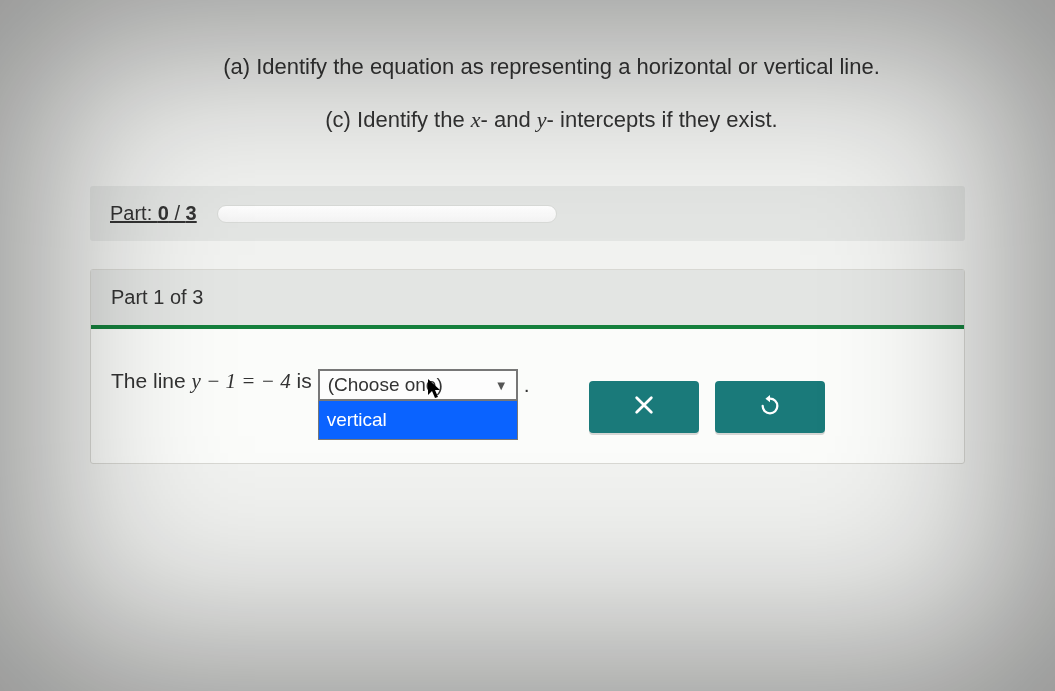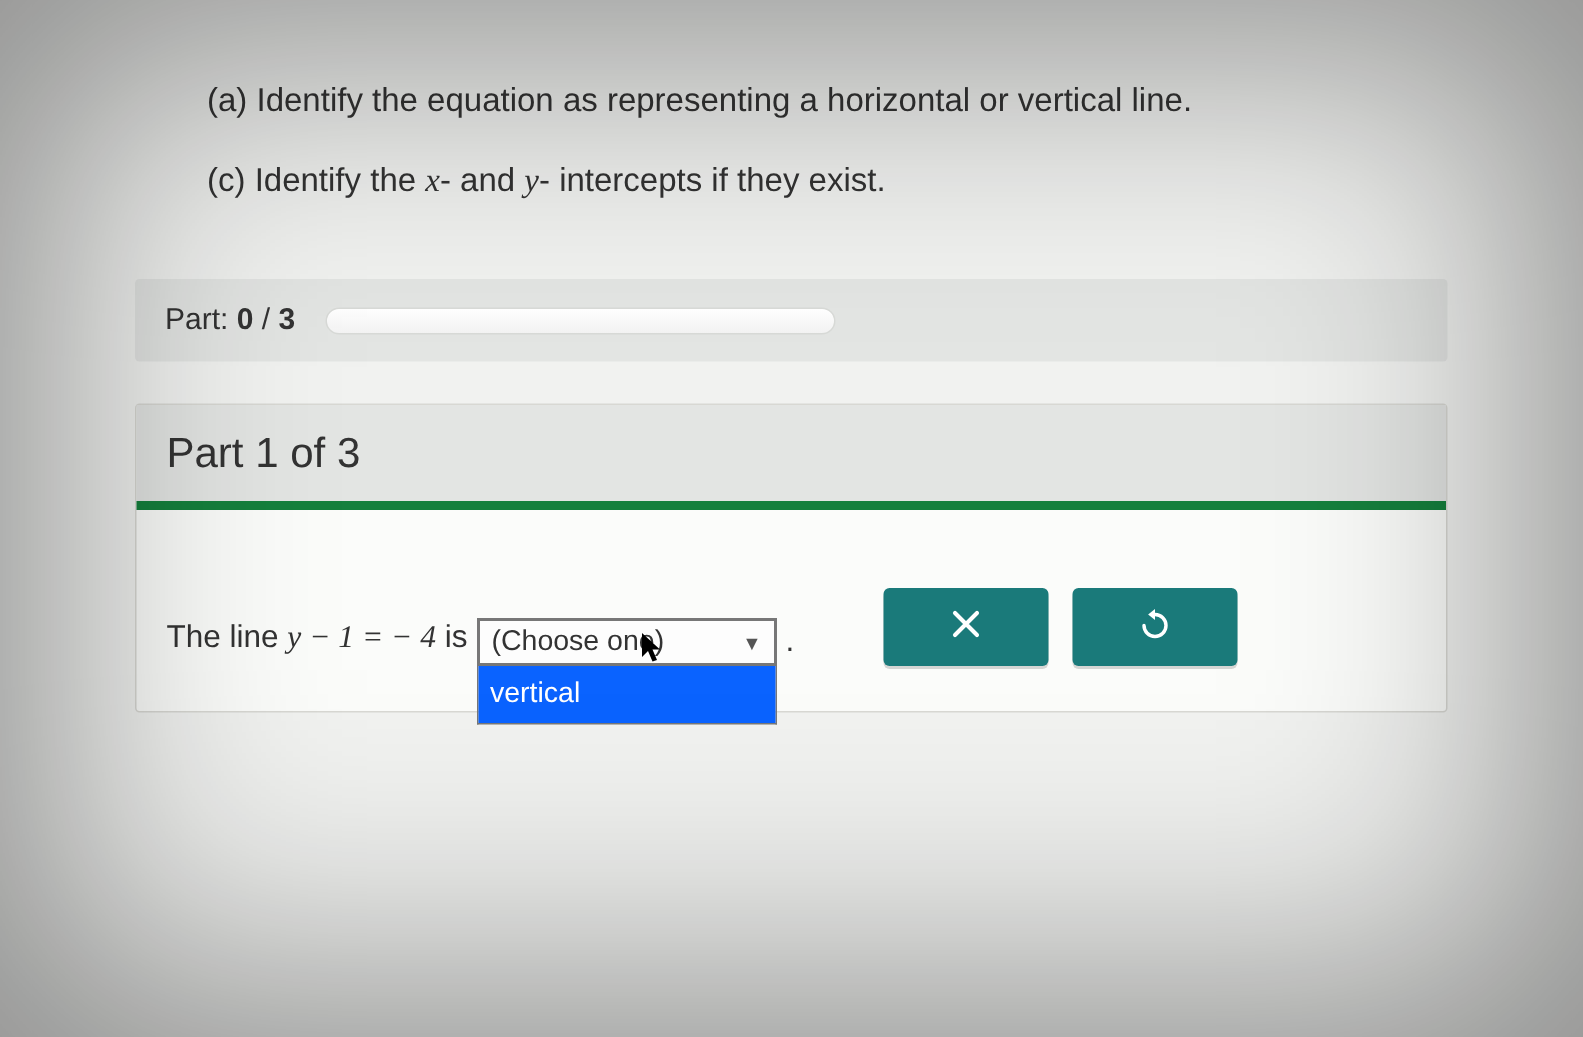--- a/index.html
+++ b/index.html
@@ -18,57 +18,59 @@
     }
     .question-intro {
       margin-bottom: 24px;
     }
     .question-intro .var { font-style: italic; font-family: 'Times New Roman', serif; }
     .sub-parts {
       padding-left: 48px;
     }
     .sub-part {
       margin-bottom: 20px;
+      text-align: center;
     }
     .sub-part .var { font-style: italic; font-family: 'Times New Roman', serif; }
     .progress-row {
       display: flex;
       align-items: center;
       height: 55px;
       background: #e3e5e3;
       margin: 0 90px;
       padding: 0 20px;
       gap: 20px;
       border-radius: 3px;
+      text-decoration: underline;
     }
     .progress-label { font-size: 20px; }
     .progress-label b { font-weight: bold; }
     .progress-bar {
       width: 340px;
       height: 18px;
       background: linear-gradient(#fff, #f3f3f3);
       border-radius: 9px;
       border: 1px solid #d8dad7;
     }
     .part-container {
       margin: 28px 90px 0 90px;
       border: 1px solid #d8d8d3;
       background: #fbfcfa;
       border-radius: 3px;
     }
     .part-header {
       background: #e3e5e3;
       padding: 16px 20px;
-      font-size: 28px;
-      border-bottom: 6px solid #15803d;
+      font-size: 20px;
+      border-bottom: 4px solid #15803d;
     }
     .part-body {
       padding: 40px 20px 30px 20px;
       display: flex;
-      align-items: flex-end;
+      align-items: flex-start;
       gap: 60px;
     }
     .answer-line {
       display: flex;
       align-items: flex-start;
       font-size: 21px;
       gap: 6px;
     }
     .answer-line .var { font-style: italic; font-family: 'Times New Roman', serif; }
     .dropdown-wrap { position: relative; }

